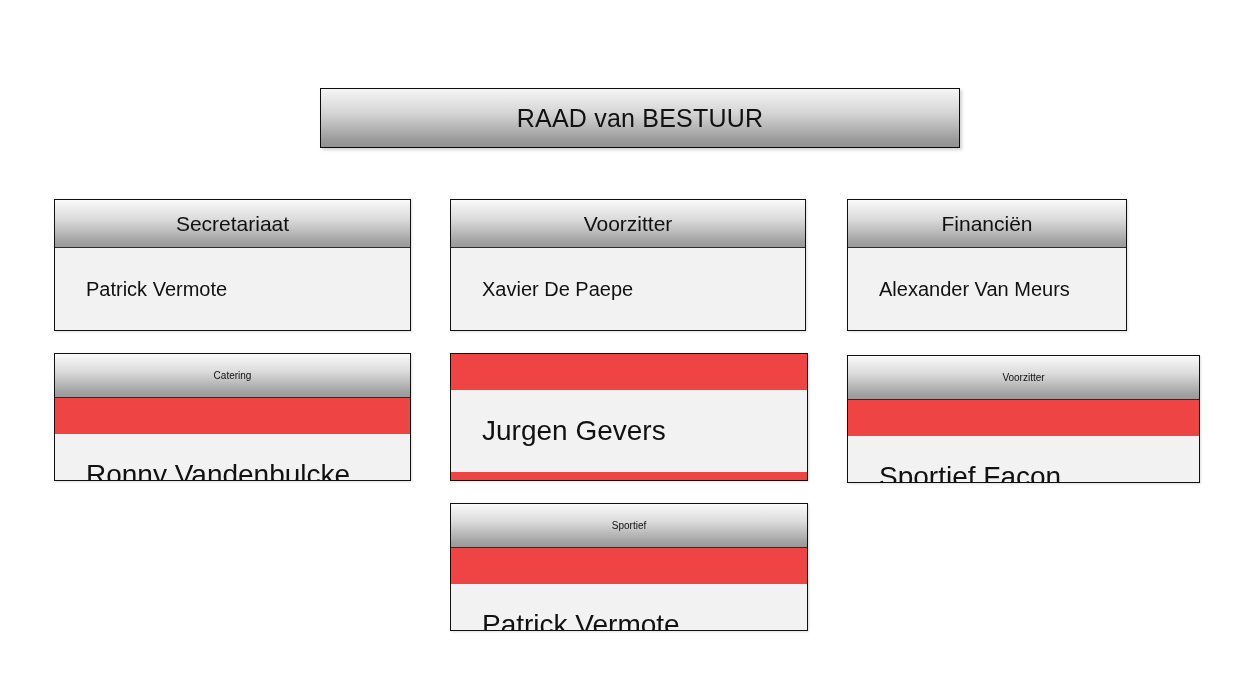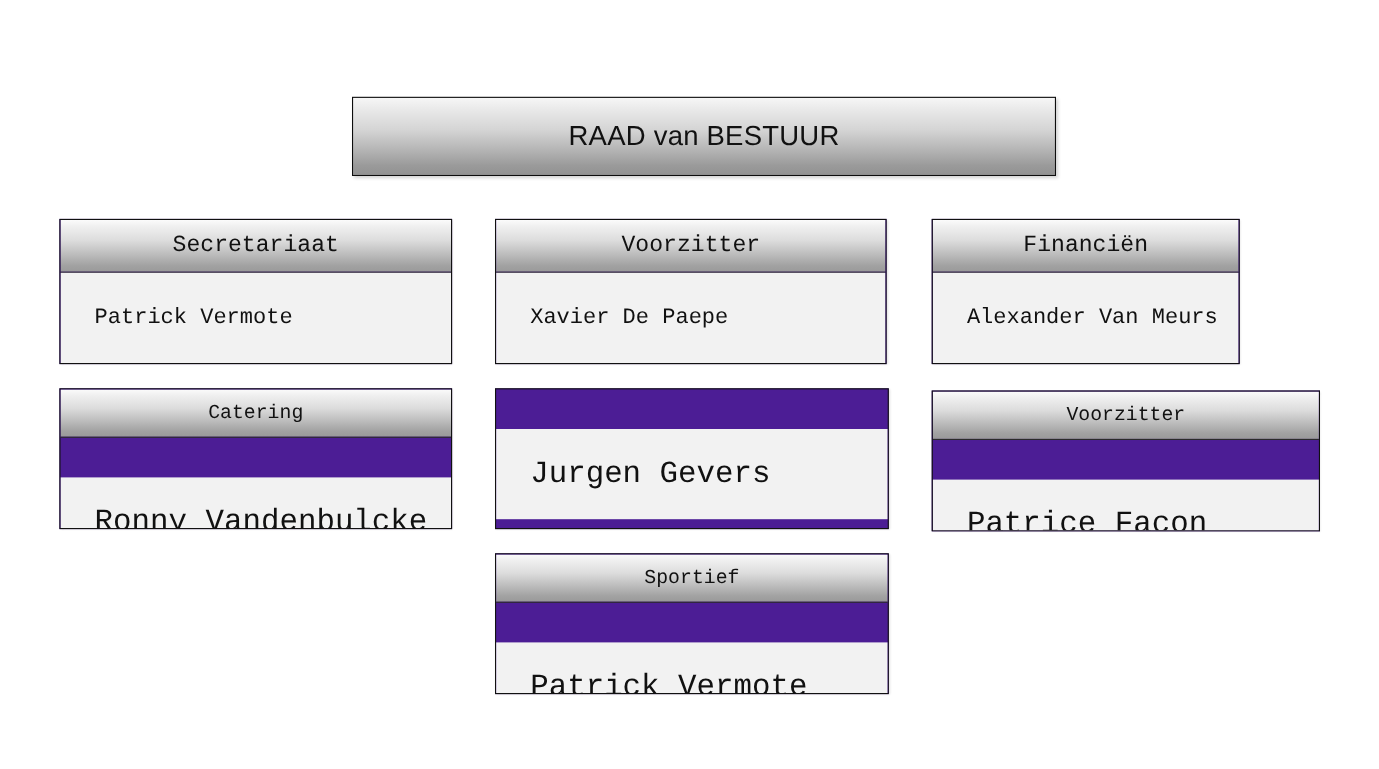--- a/index.html
+++ b/index.html
@@ -20,21 +20,21 @@
     width: 1254px;
     height: 699px;
   }
 
   
   .root-node {
     position: absolute;
     left: 320px;
     top: 88px;
     width: 640px;
-    height: 72px;
+    height: 60px;
     box-sizing: border-box;
     border: 1px solid #0d0d0d;
     background: linear-gradient(to bottom,
         #f6f6f6 0%,
         #eaeaea 14%,
         #d4d4d4 42%,
         #b4b4b4 68%,
         #9a9a9a 88%,
         #929292 100%);
     box-shadow: 2px 2px 3px rgba(0, 0, 0, 0.18);
@@ -48,24 +48,23 @@
     letter-spacing: 0.2px;
     color: #111111;
     text-align: center;
   }
 
   
   .org-box {
     position: absolute;
     box-sizing: border-box;
     border: 1px solid #111111;
-    background: #4c1d95;
+    background: #ef4444;
     box-shadow: 1px 1px 2px rgba(0, 0, 0, 0.13);
     overflow: hidden;
-    font-family: Liberation Mono, monospace;
   }
   .org-box-header {
     box-sizing: border-box;
     width: 100%;
     border-bottom: 1px solid #2b2b2b;
     background: linear-gradient(to bottom,
         #fbfbfb 0%,
         #f0f0f0 12%,
         #dcdcdc 40%,
         #bdbdbd 66%,
@@ -94,21 +93,21 @@
   }
   .row1 .org-box-body {
     height: 82px;
     font-size: 20px;
   }
 
   
   .row2 .org-box-header,
   .row3 .org-box-header {
     height: 44px;
-    font-size: 18px;
+    font-size: 10px;
   }
   .row2 .org-box-body,
   .row3 .org-box-body {
     height: 82px;
     font-size: 28px;
     margin-top: 36px;
   }
 </style>
 </head>
 <body>
@@ -143,16 +142,16 @@
     <div class="org-box-body">Patrick Vermote</div>
   </div>
 
   <div class="org-box row1" style="left:847px; top:199px; width:280px; height:132px;">
     <div class="org-box-header">Financiën</div>
     <div class="org-box-body">Alexander Van Meurs</div>
   </div>
 
   <div class="org-box row2" style="left:847px; top:355px; width:353px; height:128px;">
     <div class="org-box-header">Voorzitter</div>
-    <div class="org-box-body">Patrice Facon</div>
+    <div class="org-box-body">Sportief Facon</div>
   </div>
 
 </div>
 
 </body></html>

